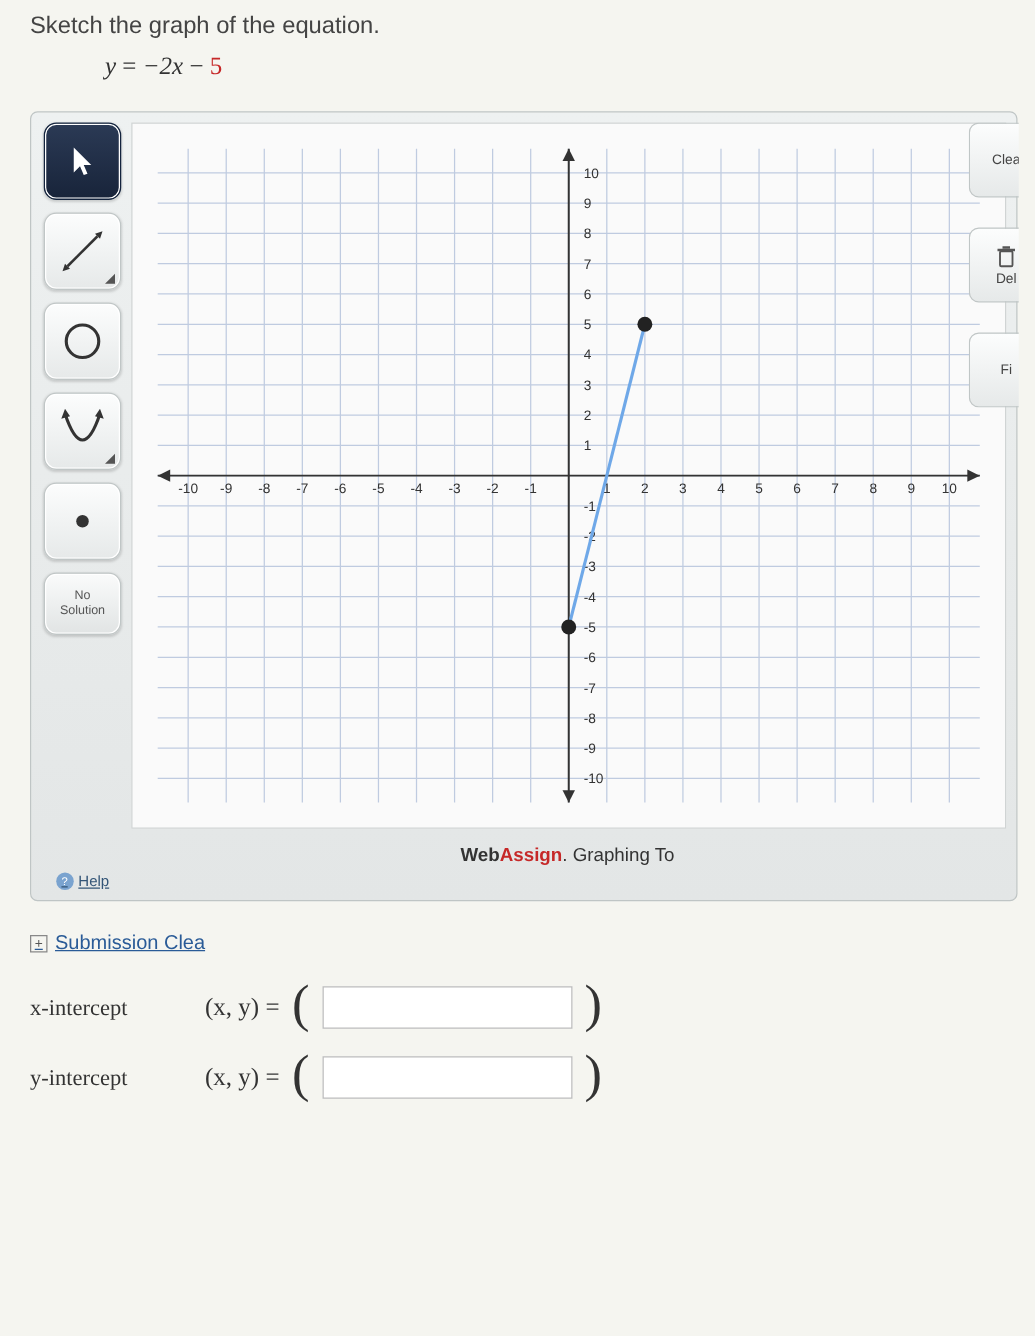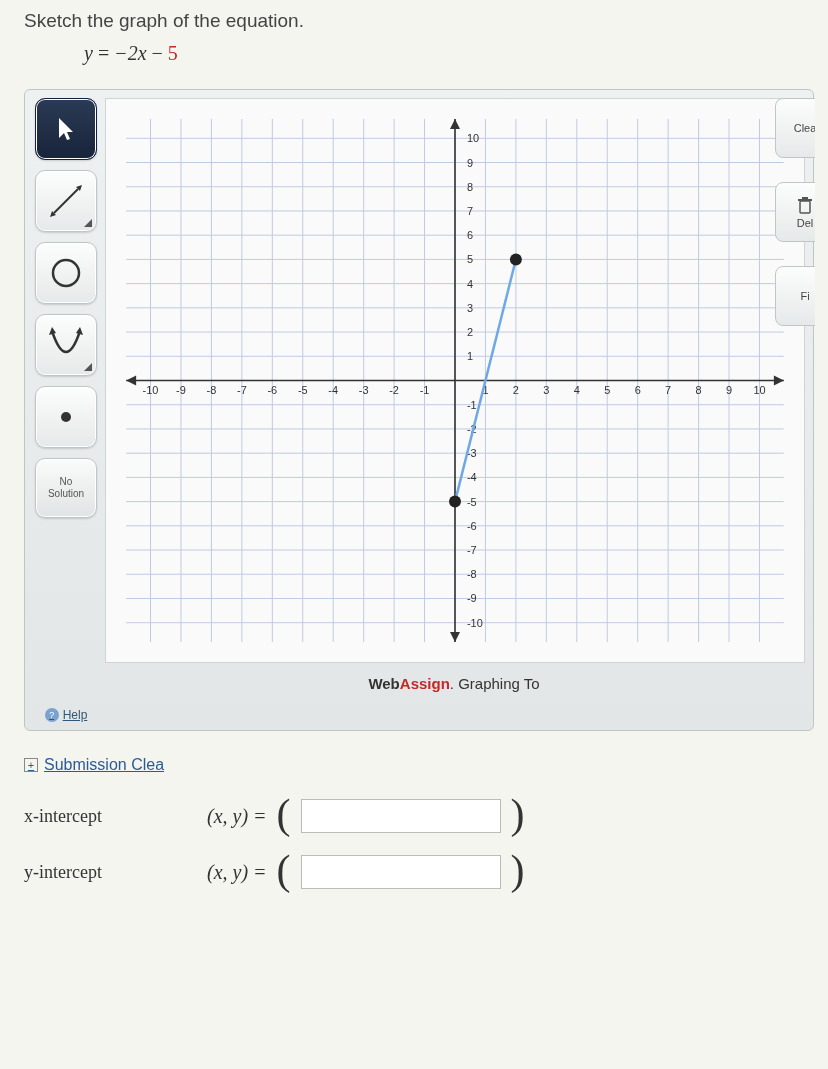--- a/index.html
+++ b/index.html
@@ -42,21 +42,21 @@
     box-shadow: 0 1px 2px rgba(0,0,0,.15), inset 0 0 0 1px #fff;
     display:flex;align-items:center;justify-content:center;
     cursor: pointer;
     position: relative;
   }
   .tool-btn.active {
     background: linear-gradient(#2b3a55,#18243a);
     border-color:#13233d;
   }
   .tool-btn.small-text {
-    height: 60px;
+    height: 50px;
     font-size: 10px;
     color:#555;
     background: linear-gradient(#fafbfb,#e1e4e4);
     line-height: 1.2;
     text-align:center;
   }
   .corner-tri { position:absolute; right:4px; bottom:4px; width:0;height:0;border-left:8px solid transparent;border-bottom:8px solid #555;}
   .help-link {
     margin-top: 180px;
     font-size: 12px;
@@ -88,21 +88,21 @@
   }
   .brand { text-align:center; font-size:15px; color:#333; padding:8px 2px 0 0;}
   .brand .wa-a{color:#c62828;font-weight:bold;}
   .brand .wa-w{font-weight:bold;}
   .sub-data { font-size:16px; color:#2a5b97; text-decoration:underline; cursor:pointer; display:flex; align-items:center; gap:6px; margin:15px 0 25px 0;}
   .plus-box{width:14px;height:14px;border:1px solid #888;display:inline-flex;align-items:center;justify-content:center;font-size:11px;color:#555;text-decoration:none;}
   .intercept-block { font-size:19px; color:#333; }
   .intercept-block .hint{font-size:19px;margin-bottom:18px;}
   .int-row{display:flex;align-items:center;gap:10px;margin-bottom:22px;font-family:"Times New Roman",serif;}
   .int-row .lbl{font-family:Verdana;font-size:18px;width:130px;}
-  .int-row .xy{font-style:italic;font-size:20px;margin-left:43px;}
+  .int-row .xy{font-size:20px;}
   .paren{font-size:42px;font-family:"Times New Roman";line-height:0;position:relative;top:-2px;}
   .ans-box{width:200px;height:34px;border:1px solid #bbb;background:#fff;}
 </style>
 </head>
 <body>
 
 <div class="page">
   <div class="prompt">Sketch the graph of the equation.</div>
   <div class="equation">
     <span>y</span><span style="font-style:normal"> = </span><span>−2x</span><span style="font-style:normal"> − </span><span class="red">5</span>

